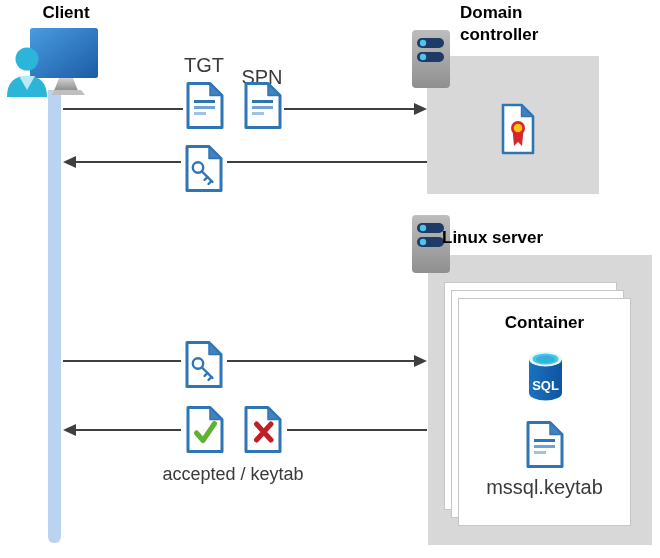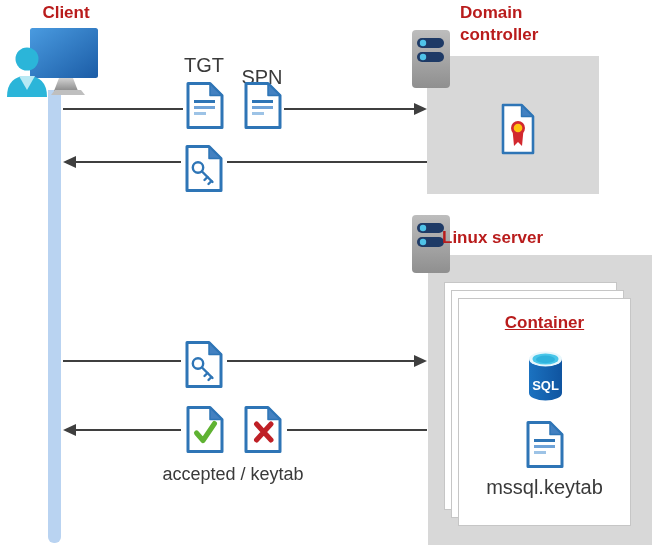--- a/index.html
+++ b/index.html
@@ -1,18 +1,18 @@
 <!DOCTYPE html>
 <html><head>
 <meta charset="utf-8">
 <style>
   html,body{margin:0;padding:0;background:#fff;}
   #page{position:relative;width:660px;height:558px;background:#ffffff;overflow:hidden;
         font-family:"Liberation Sans", sans-serif;}
-  .node-label{position:absolute;font-weight:bold;font-size:17px;line-height:22px;color:#b91c1c;}
+  .node-label{position:absolute;font-weight:bold;font-size:17px;line-height:22px;color:#000000;}
   .anno-label{position:absolute;font-size:20px;color:#3a3a3a;}
   .center{text-align:center;}
   .lifeline{position:absolute;left:48px;top:90px;width:13px;height:453px;
             background:#b9d3f1;border-radius:0 0 6px 6px;}
   .panel{position:absolute;background:#d8d8d8;}
   .sheet{position:absolute;width:173px;height:228px;background:#ffffff;border:1px solid #c6c6c6;box-sizing:border-box;}
   .h-line{position:absolute;height:2px;background:#3f3f3f;}
   .head-right{position:absolute;width:0;height:0;border-top:6px solid transparent;
               border-bottom:6px solid transparent;border-left:13px solid #3f3f3f;}
   .head-left{position:absolute;width:0;height:0;border-top:6px solid transparent;
@@ -122,21 +122,21 @@
 
   <div class="panel" style="left:428px;top:255px;width:224px;height:290px;"></div>
   <svg class="abs" style="left:411px;top:214px;" width="40" height="60">
       <use href="#sym-server"></use>
     </svg>
   <div class="node-label" style="left:442px;top:227px;width:170px;">Linux server</div>
 
   <div class="sheet" style="left:444px;top:282px;"></div>
   <div class="sheet" style="left:451px;top:290px;"></div>
   <div class="sheet" style="left:458px;top:298px;">
-    <div class="node-label center" style="left:0;top:13px;width:100%;text-decoration:underline;">Container</div>
+    <div class="node-label center" style="left:0;top:13px;width:100%;">Container</div>
     <svg class="abs" style="left:68px;top:51px;" width="37" height="52" viewBox="0 0 37 52">
       <path d="M2 9 V43 a16.5 7.5 0 0 0 33 0 V9 Z" fill="url(#gradSql)"></path>
       <ellipse cx="18.5" cy="9" rx="16.5" ry="7.5" fill="#e8f7fc"></ellipse>
       <ellipse cx="18.5" cy="9" rx="13" ry="5.6" fill="#49c6e9"></ellipse>
       <ellipse cx="18.5" cy="9.4" rx="9.5" ry="3.8" fill="#2fb3dd"></ellipse>
       <text x="18.5" y="40" text-anchor="middle" font-family="Liberation Sans, sans-serif" font-size="13" font-weight="bold" fill="#ffffff">SQL</text>
     </svg>
     <svg class="abs" style="left:65px;top:121px;" width="42" height="49">
         <use href="#sym-text-doc"></use>
       </svg>

